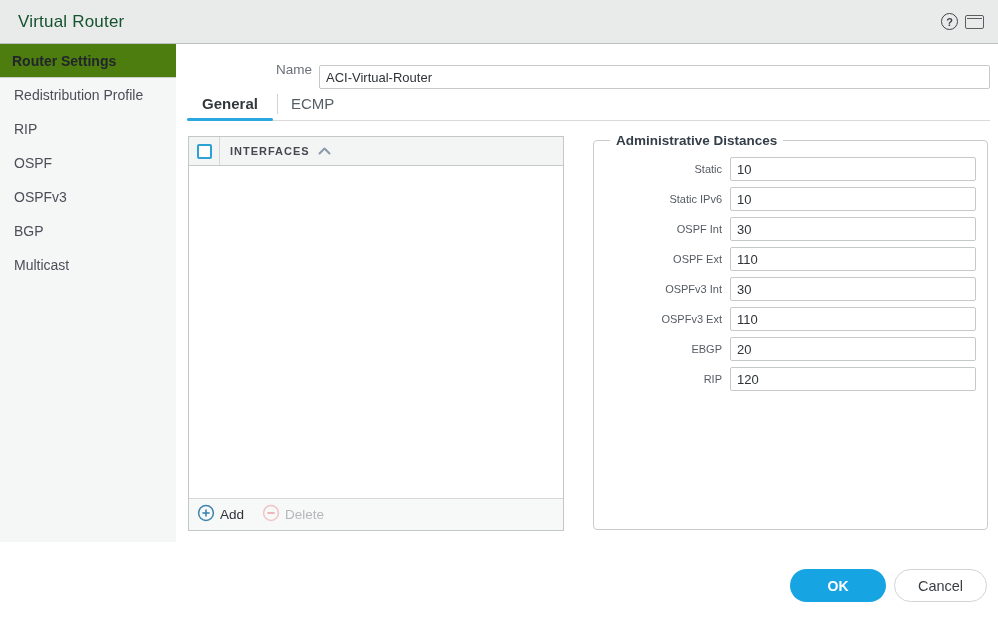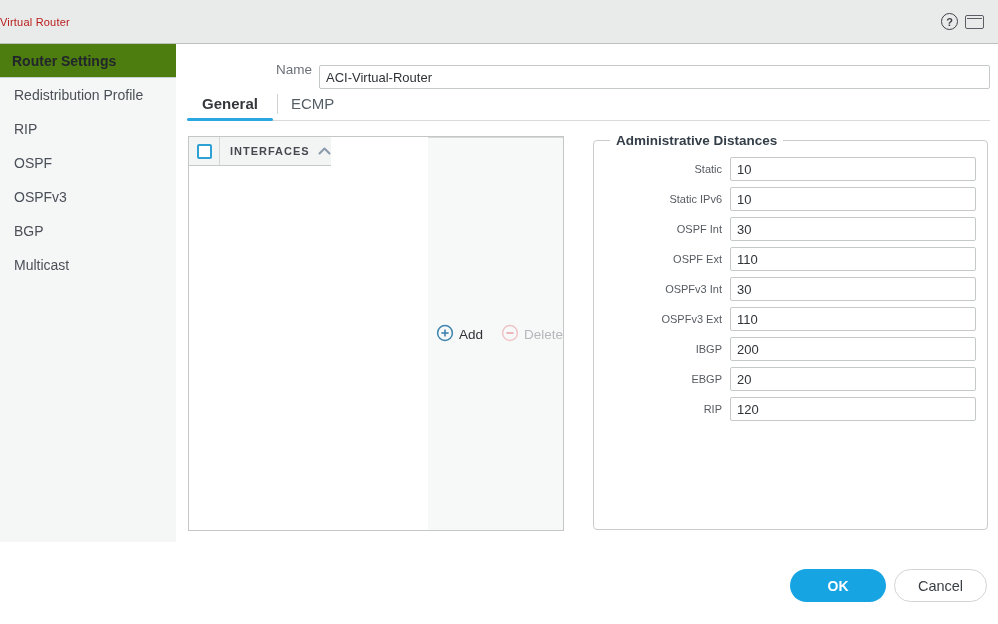--- a/index.html
+++ b/index.html
@@ -13,21 +13,21 @@
   }
   .dialog { position: absolute; inset: 0; background: #fff; }
 
   
   .titlebar {
     position: absolute; left: 0; top: 0; width: 998px; height: 44px;
     background: #e9eaea; border-bottom: 1px solid #bfbfbf;
     display: flex; align-items: center;
   }
   .titlebar-title {
-    margin-left: 0; font-size: 11px; font-weight: 500; color: #b91c1c;
+    margin-left: 18px; font-size: 17px; font-weight: 500; color: #14532d;
     letter-spacing: .2px;
   }
   .titlebar-icons {
     margin-left: auto; margin-right: 14px;
     display: flex; align-items: center; gap: 7px;
   }
   .help-icon {
     width: 17px; height: 17px; border: 1.6px solid #3f4347; border-radius: 50%;
     display: flex; align-items: center; justify-content: center;
     font-size: 11px; font-weight: bold; color: #3f4347; cursor: pointer;
@@ -88,21 +88,21 @@
   }
   .tabs-rule {
     position: absolute; left: 188px; top: 120px; width: 802px; height: 1px;
     background: #dadada;
   }
 
   
   .if-table {
     position: absolute; left: 188px; top: 136px; width: 376px; height: 395px;
     border: 1px solid #c4c7c8; background: #fff;
-    display: flex; 
+    display: flex; flex-direction: column;
   }
   .if-header {
     height: 29px; flex: 0 0 29px; background: #f3f4f4;
     border-bottom: 1px solid #c6c9ca; display: flex; align-items: stretch;
   }
   .if-check-cell {
     width: 31px; flex: 0 0 31px; border-right: 1px solid #d4d6d7;
     display: flex; align-items: center; justify-content: center;
   }
   .checkbox {
@@ -249,24 +249,20 @@
     </div>
     <div class="ad-row">
       <div class="ad-label">OSPFv3 Int</div>
       <input class="ad-input" type="text" value="30" style="">
     </div>
     <div class="ad-row">
       <div class="ad-label">OSPFv3 Ext</div>
       <input class="ad-input" type="text" value="110" style="">
     </div>
     <div class="ad-row">
-      <div class="ad-label">IBGP</div>
-      <input class="ad-input" type="text" value="200" style="">
-    </div>
-    <div class="ad-row">
       <div class="ad-label">EBGP</div>
       <input class="ad-input" type="text" value="20" style="">
     </div>
     <div class="ad-row">
       <div class="ad-label">RIP</div>
       <input class="ad-input" type="text" value="120" style="">
     </div>
   </fieldset>
 
   <button class="btn-ok">OK</button>

